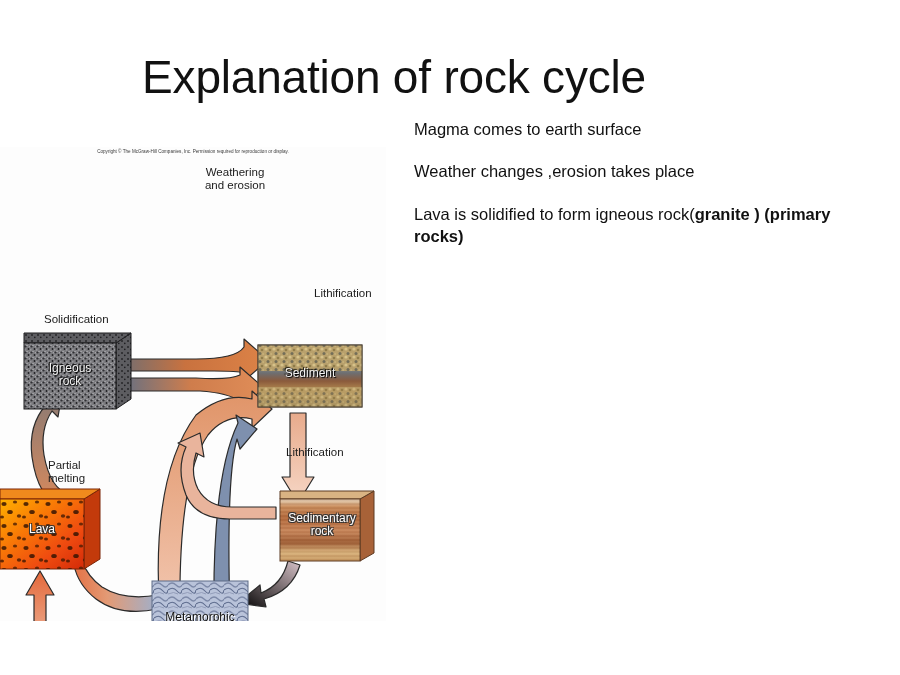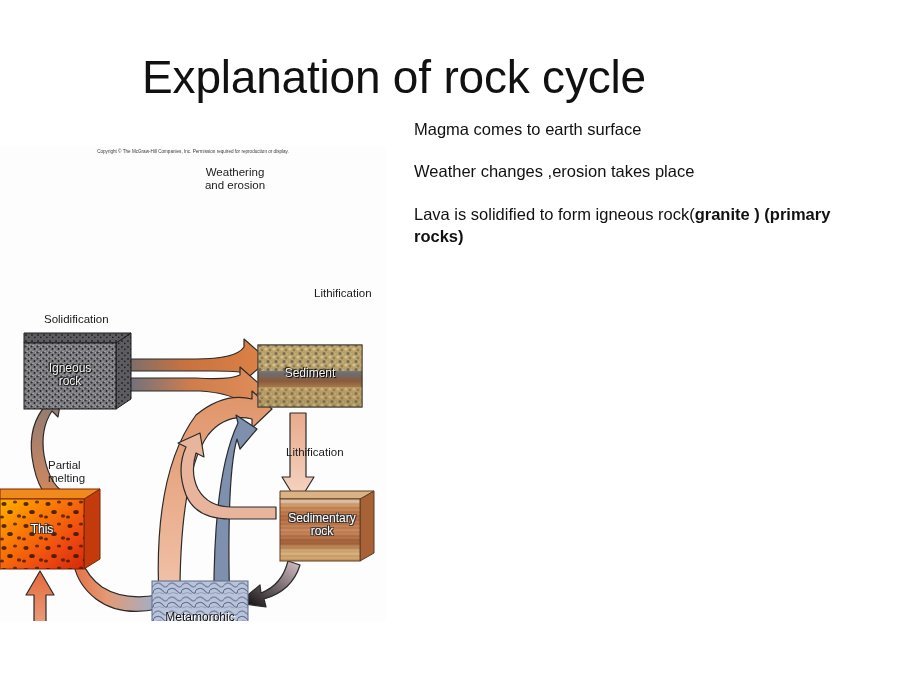--- a/index.html
+++ b/index.html
@@ -306,21 +306,21 @@
 rock</div>
 
   <div class="rock-label light-on-dark" style="left:258px; top:220px; width:104px;">Sediment</div>
 
   <div class="rock-label white-outline" style="left:276px; top:365px; width:92px;">Sedimentary
 rock</div>
 
   <div class="rock-label dark-on-light" style="left:150px; top:464px; width:100px;">Metamorphic
 rock</div>
 
-  <div class="rock-label white-outline" style="left:0px; top:376px; width:84px;">This</div>
+  <div class="rock-label white-outline" style="left:0px; top:376px; width:84px;">Lava</div>
 
   <div class="proc-label" style="left:170px; top:19px; width:130px; text-align:center;">Weathering
 and erosion</div>
 
   <div class="proc-label" style="left:314px; top:140px;text-align:center;">Lithification</div>
 
   <div class="proc-label" style="left:286px; top:299px;">Lithification</div>
 
   <div class="proc-label" style="left:44px; top:166px;">Solidification</div>
 

